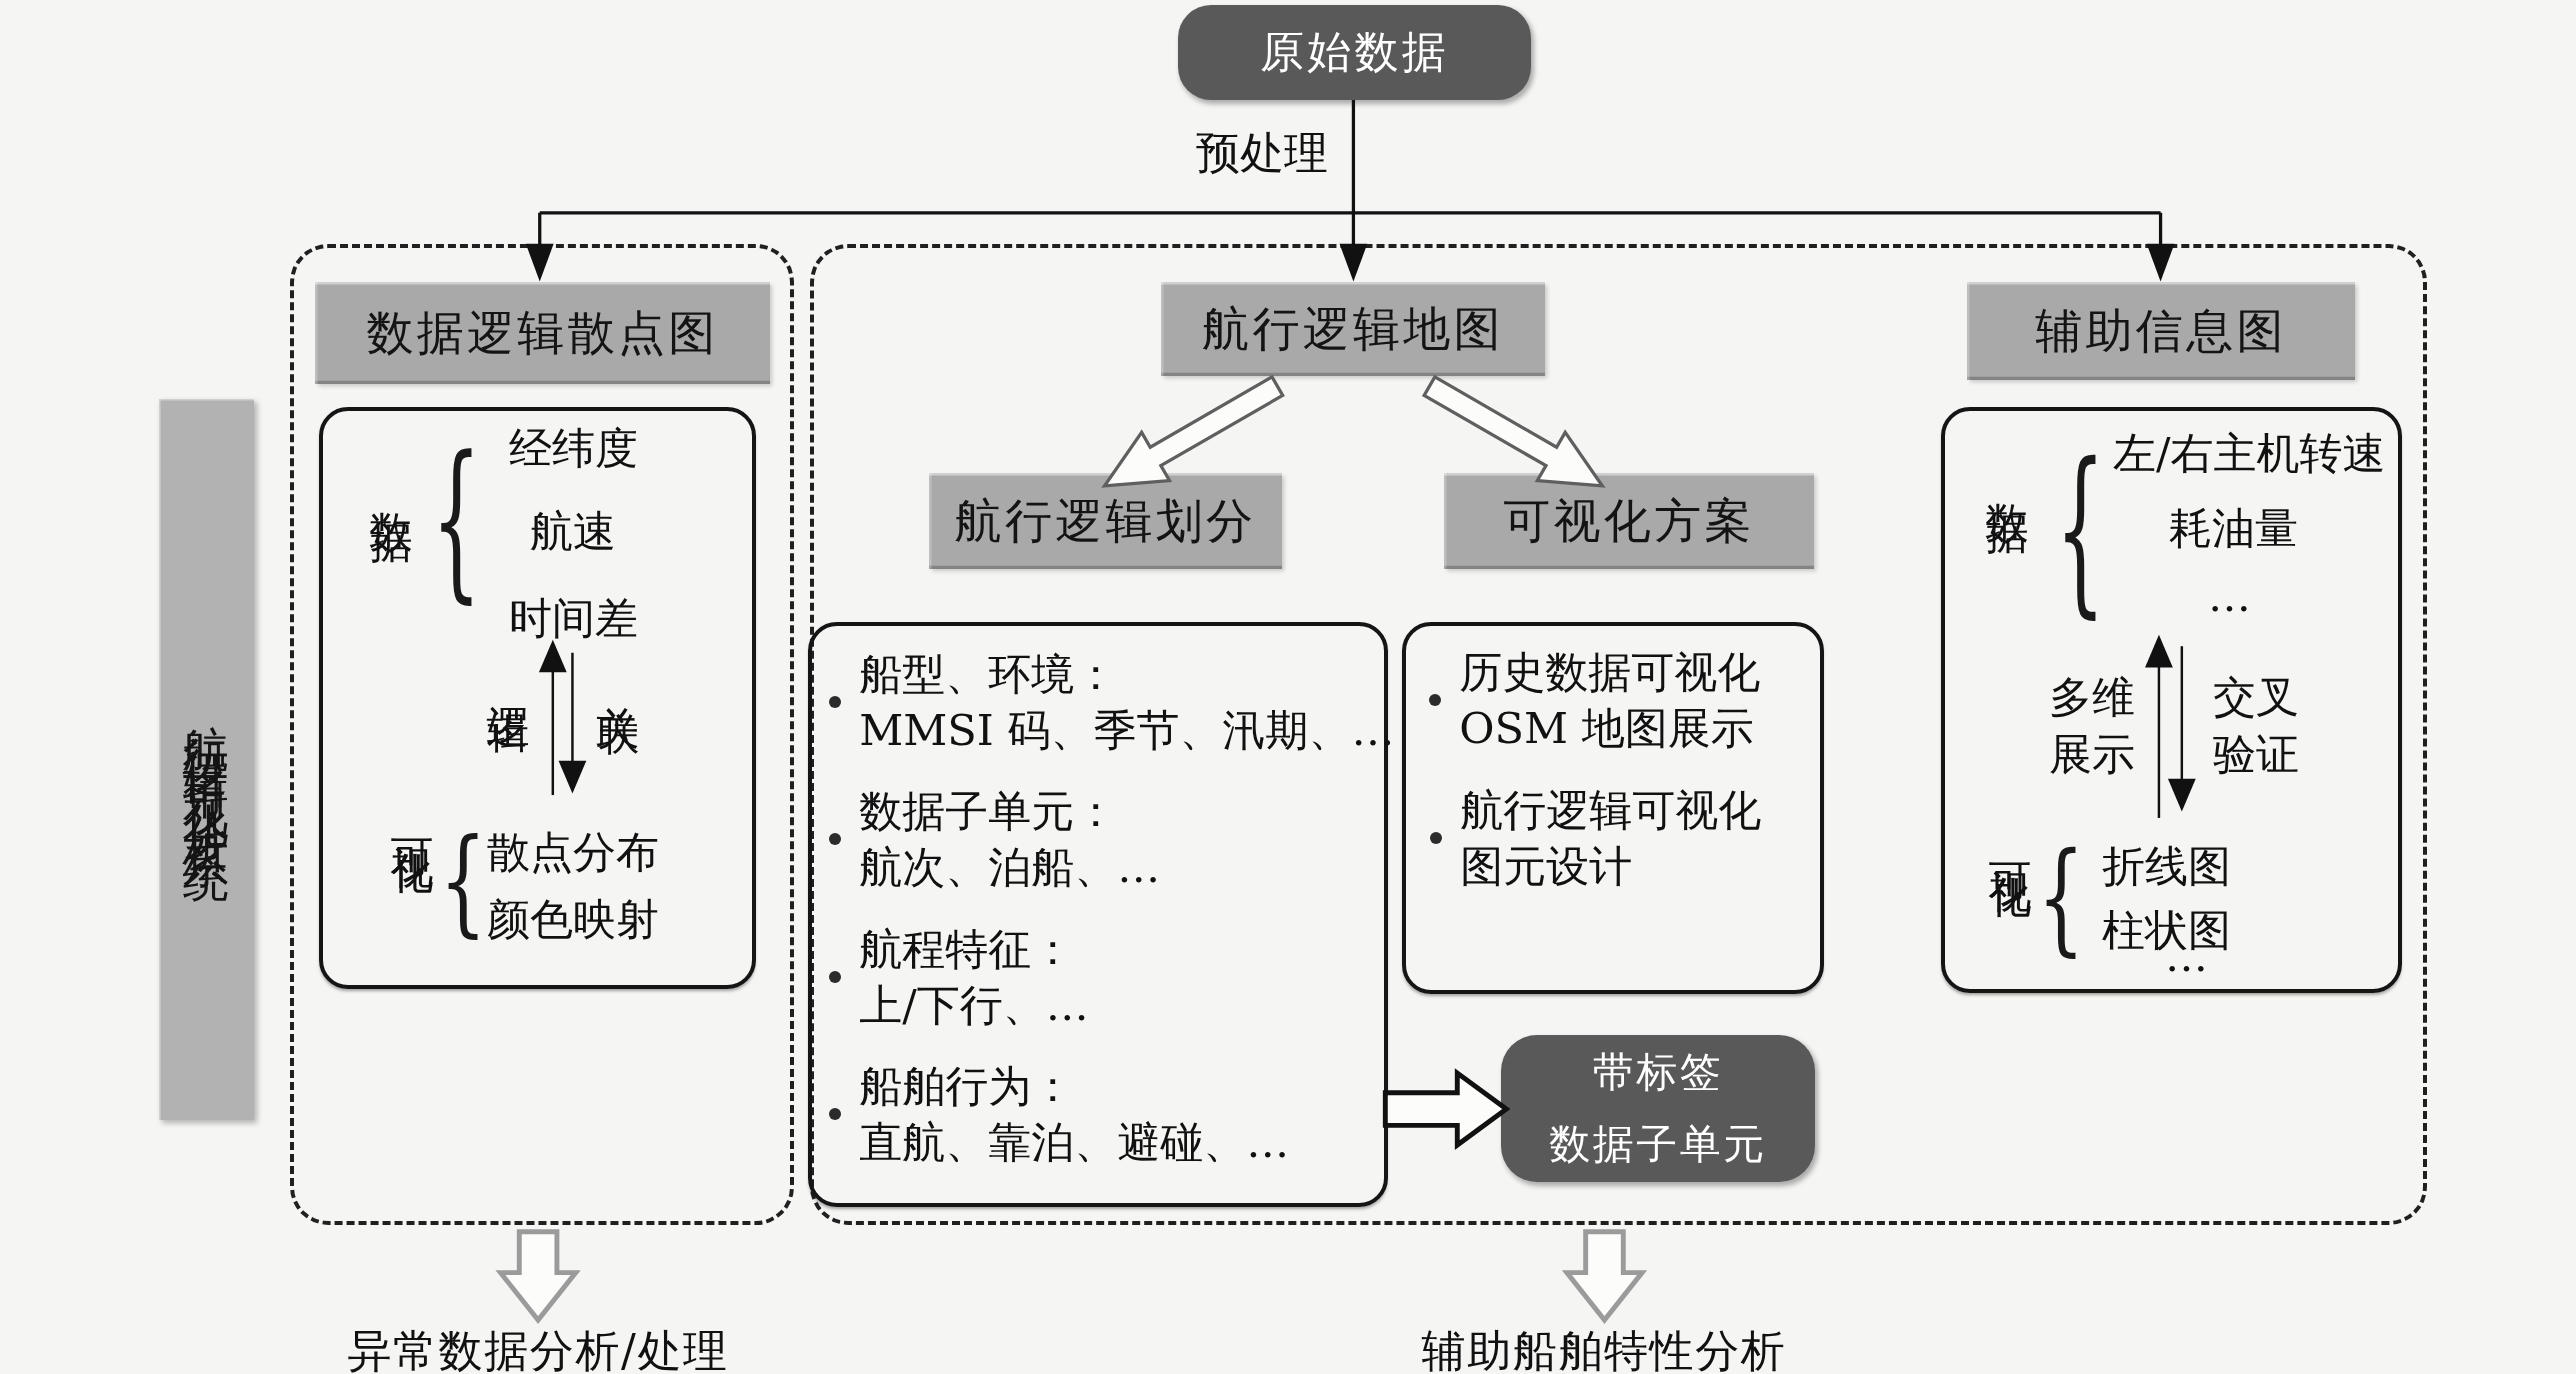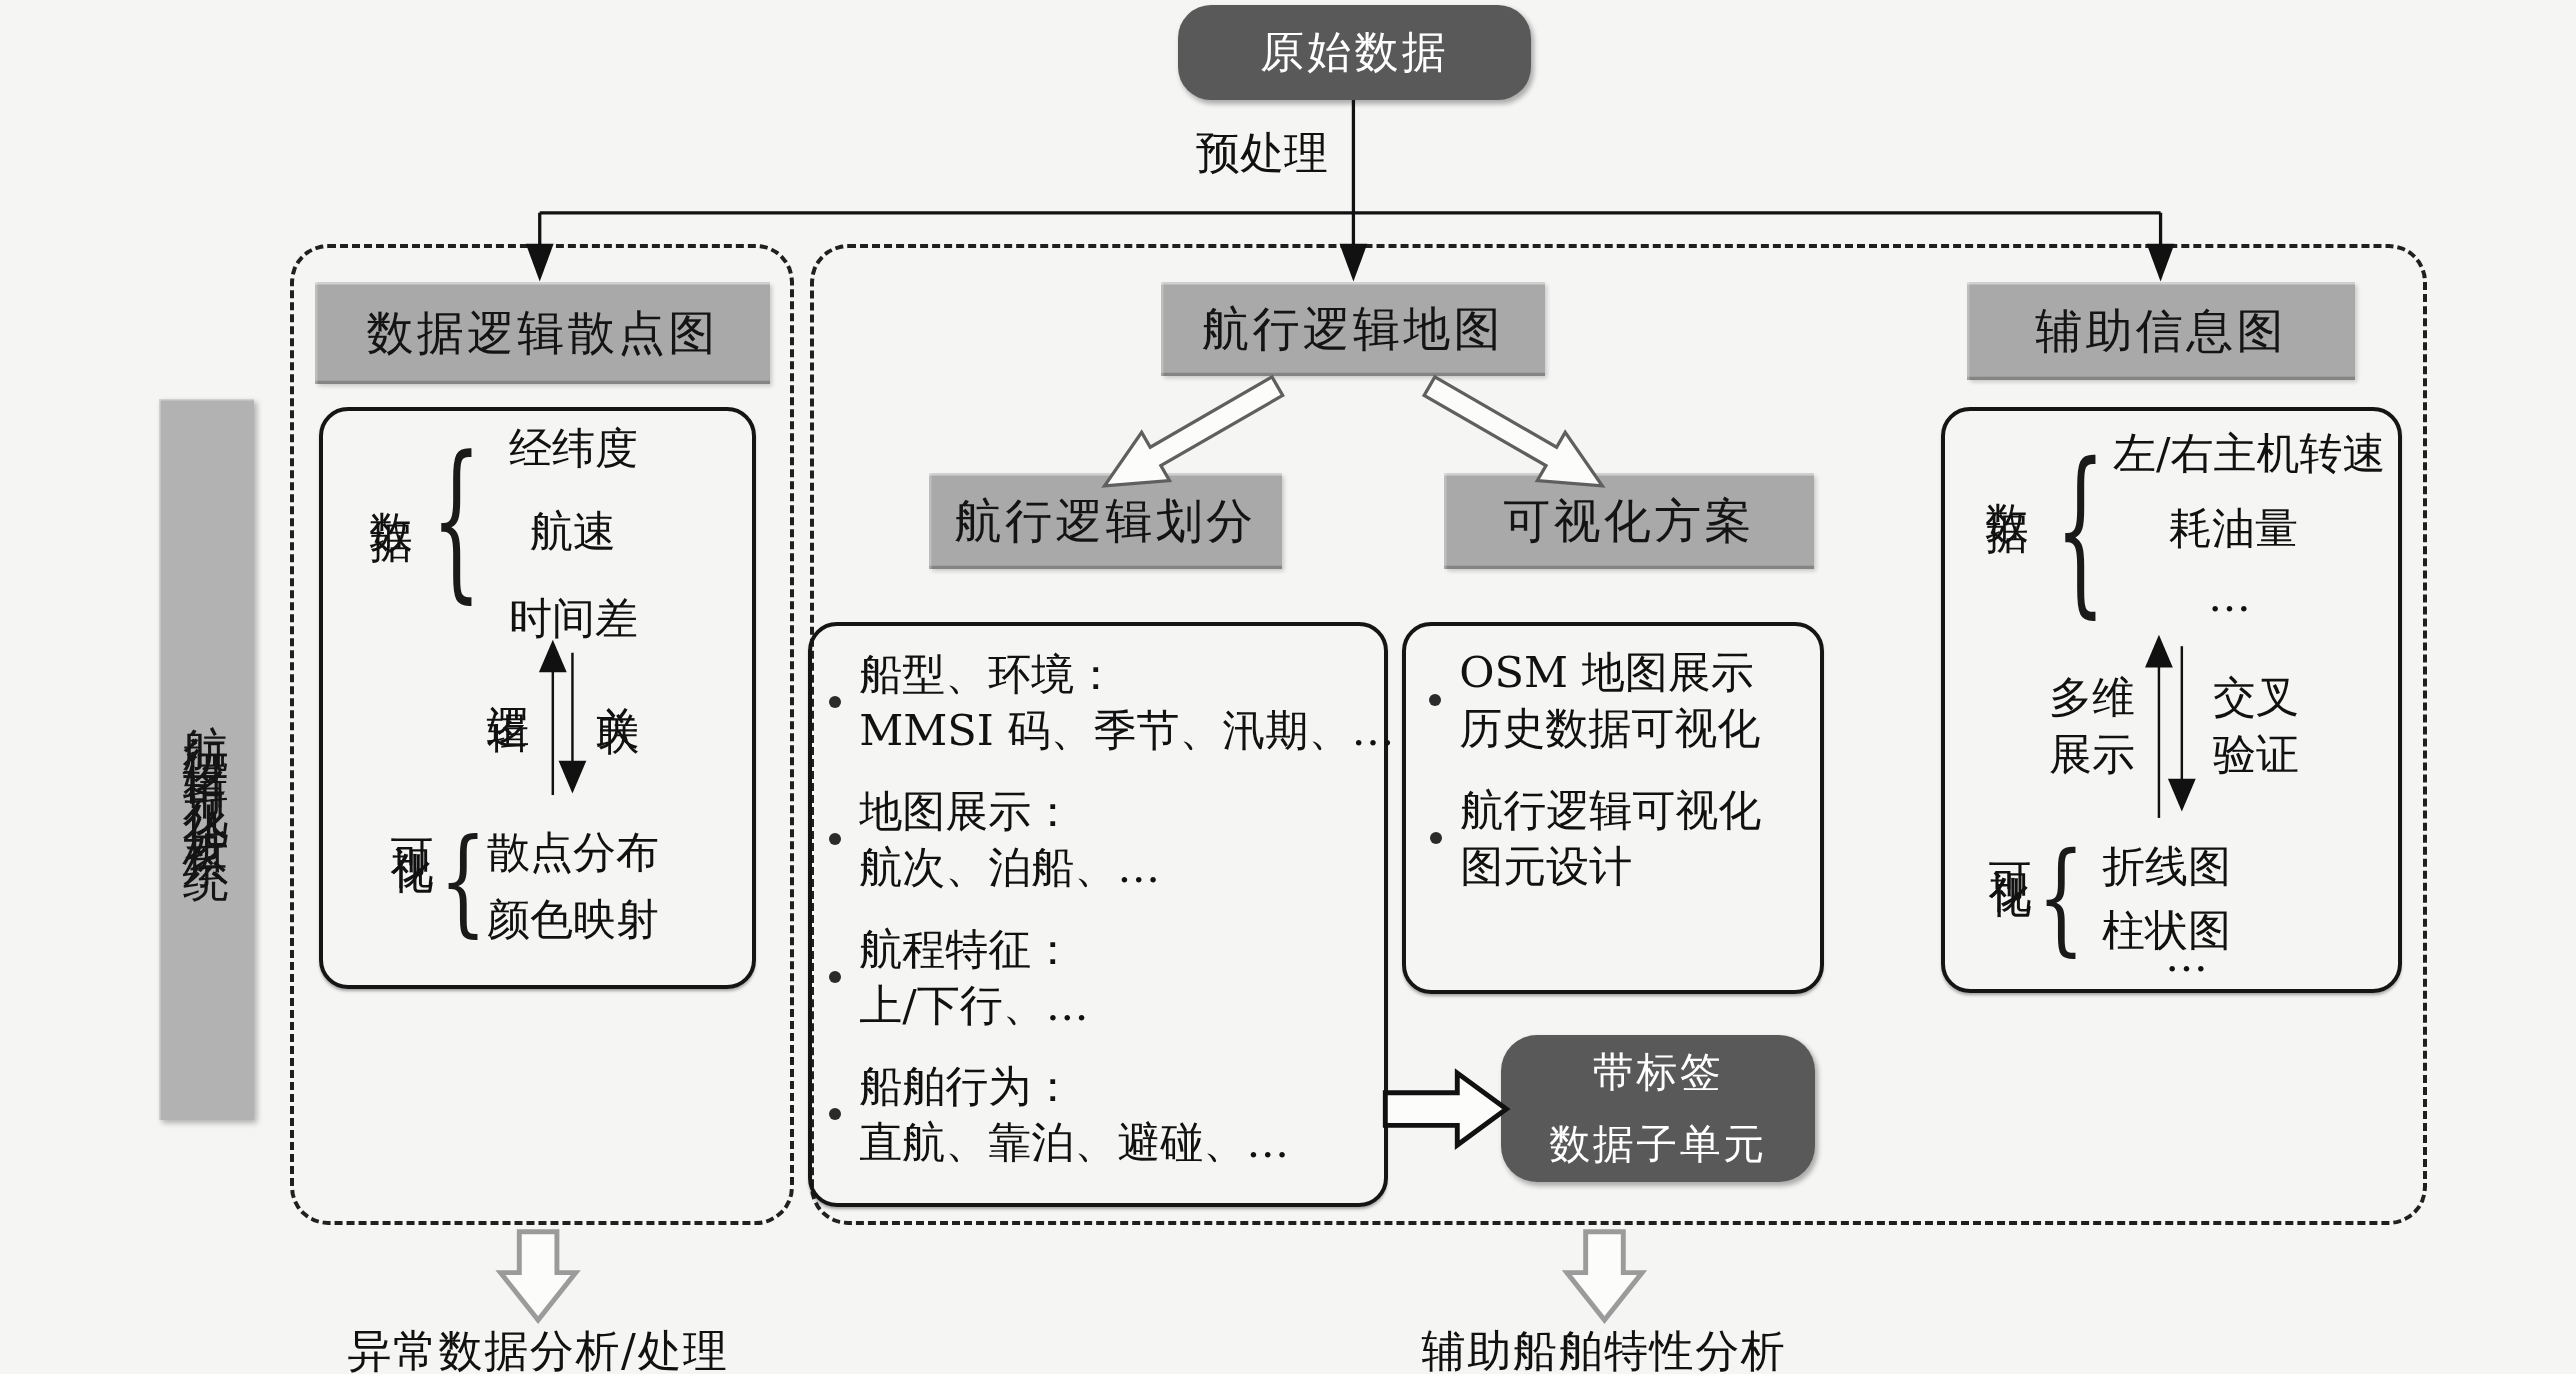--- a/index.html
+++ b/index.html
@@ -109,21 +109,21 @@
   <div class="abs bullet" style="left:829px; top:646px;">
     <span class="dot"></span>
     <div class="blines">
       <div>船型、环境：</div>
       <div>MMSI 码、季节、汛期、…</div>
     </div>
   </div>
   <div class="abs bullet" style="left:829px; top:783px;">
     <span class="dot"></span>
     <div class="blines">
-      <div>地图展示：</div>
+      <div>数据子单元：</div>
       <div>航次、泊船、…</div>
     </div>
   </div>
   <div class="abs bullet" style="left:829px; top:921px;">
     <span class="dot"></span>
     <div class="blines">
       <div>航程特征：</div>
       <div>上/下行、…</div>
     </div>
   </div>
@@ -131,22 +131,22 @@
     <span class="dot"></span>
     <div class="blines">
       <div>船舶行为：</div>
       <div>直航、靠泊、避碰、…</div>
     </div>
   </div>
 
   <div class="abs bullet" style="left:1429px; top:644px;">
     <span class="dot"></span>
     <div class="blines">
+      <div>历史数据可视化</div>
       <div>OSM 地图展示</div>
-      <div>历史数据可视化</div>
     </div>
   </div>
   <div class="abs bullet" style="left:1430px; top:782px;">
     <span class="dot"></span>
     <div class="blines">
       <div>航行逻辑可视化</div>
       <div>图元设计</div>
     </div>
   </div>
 

